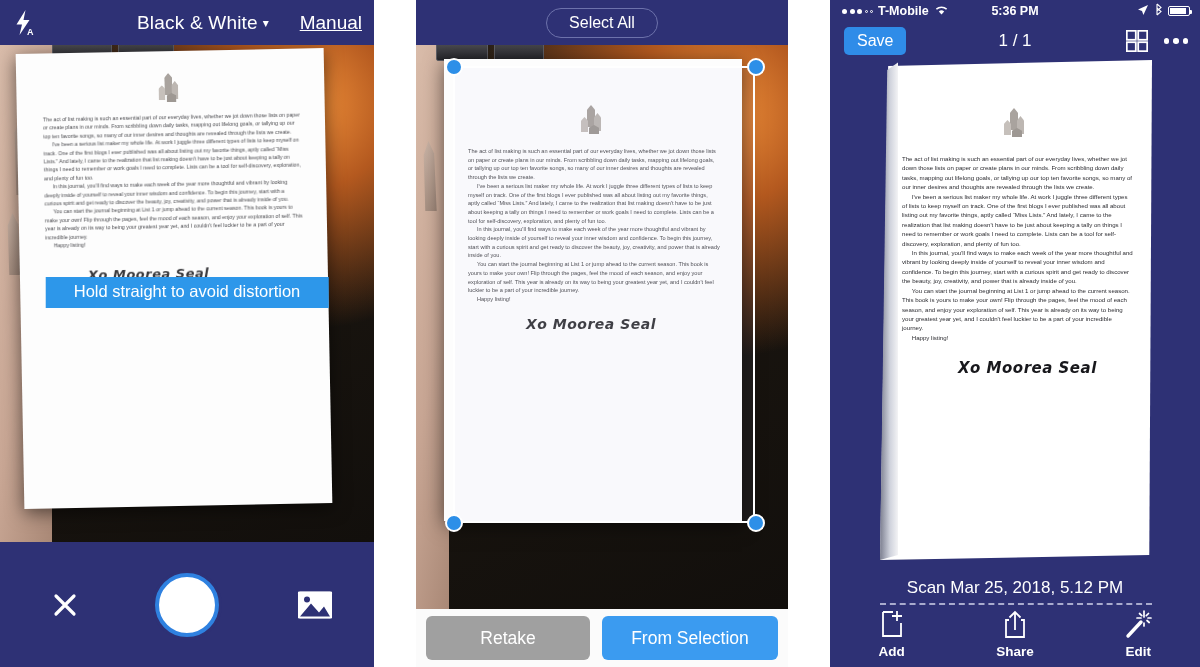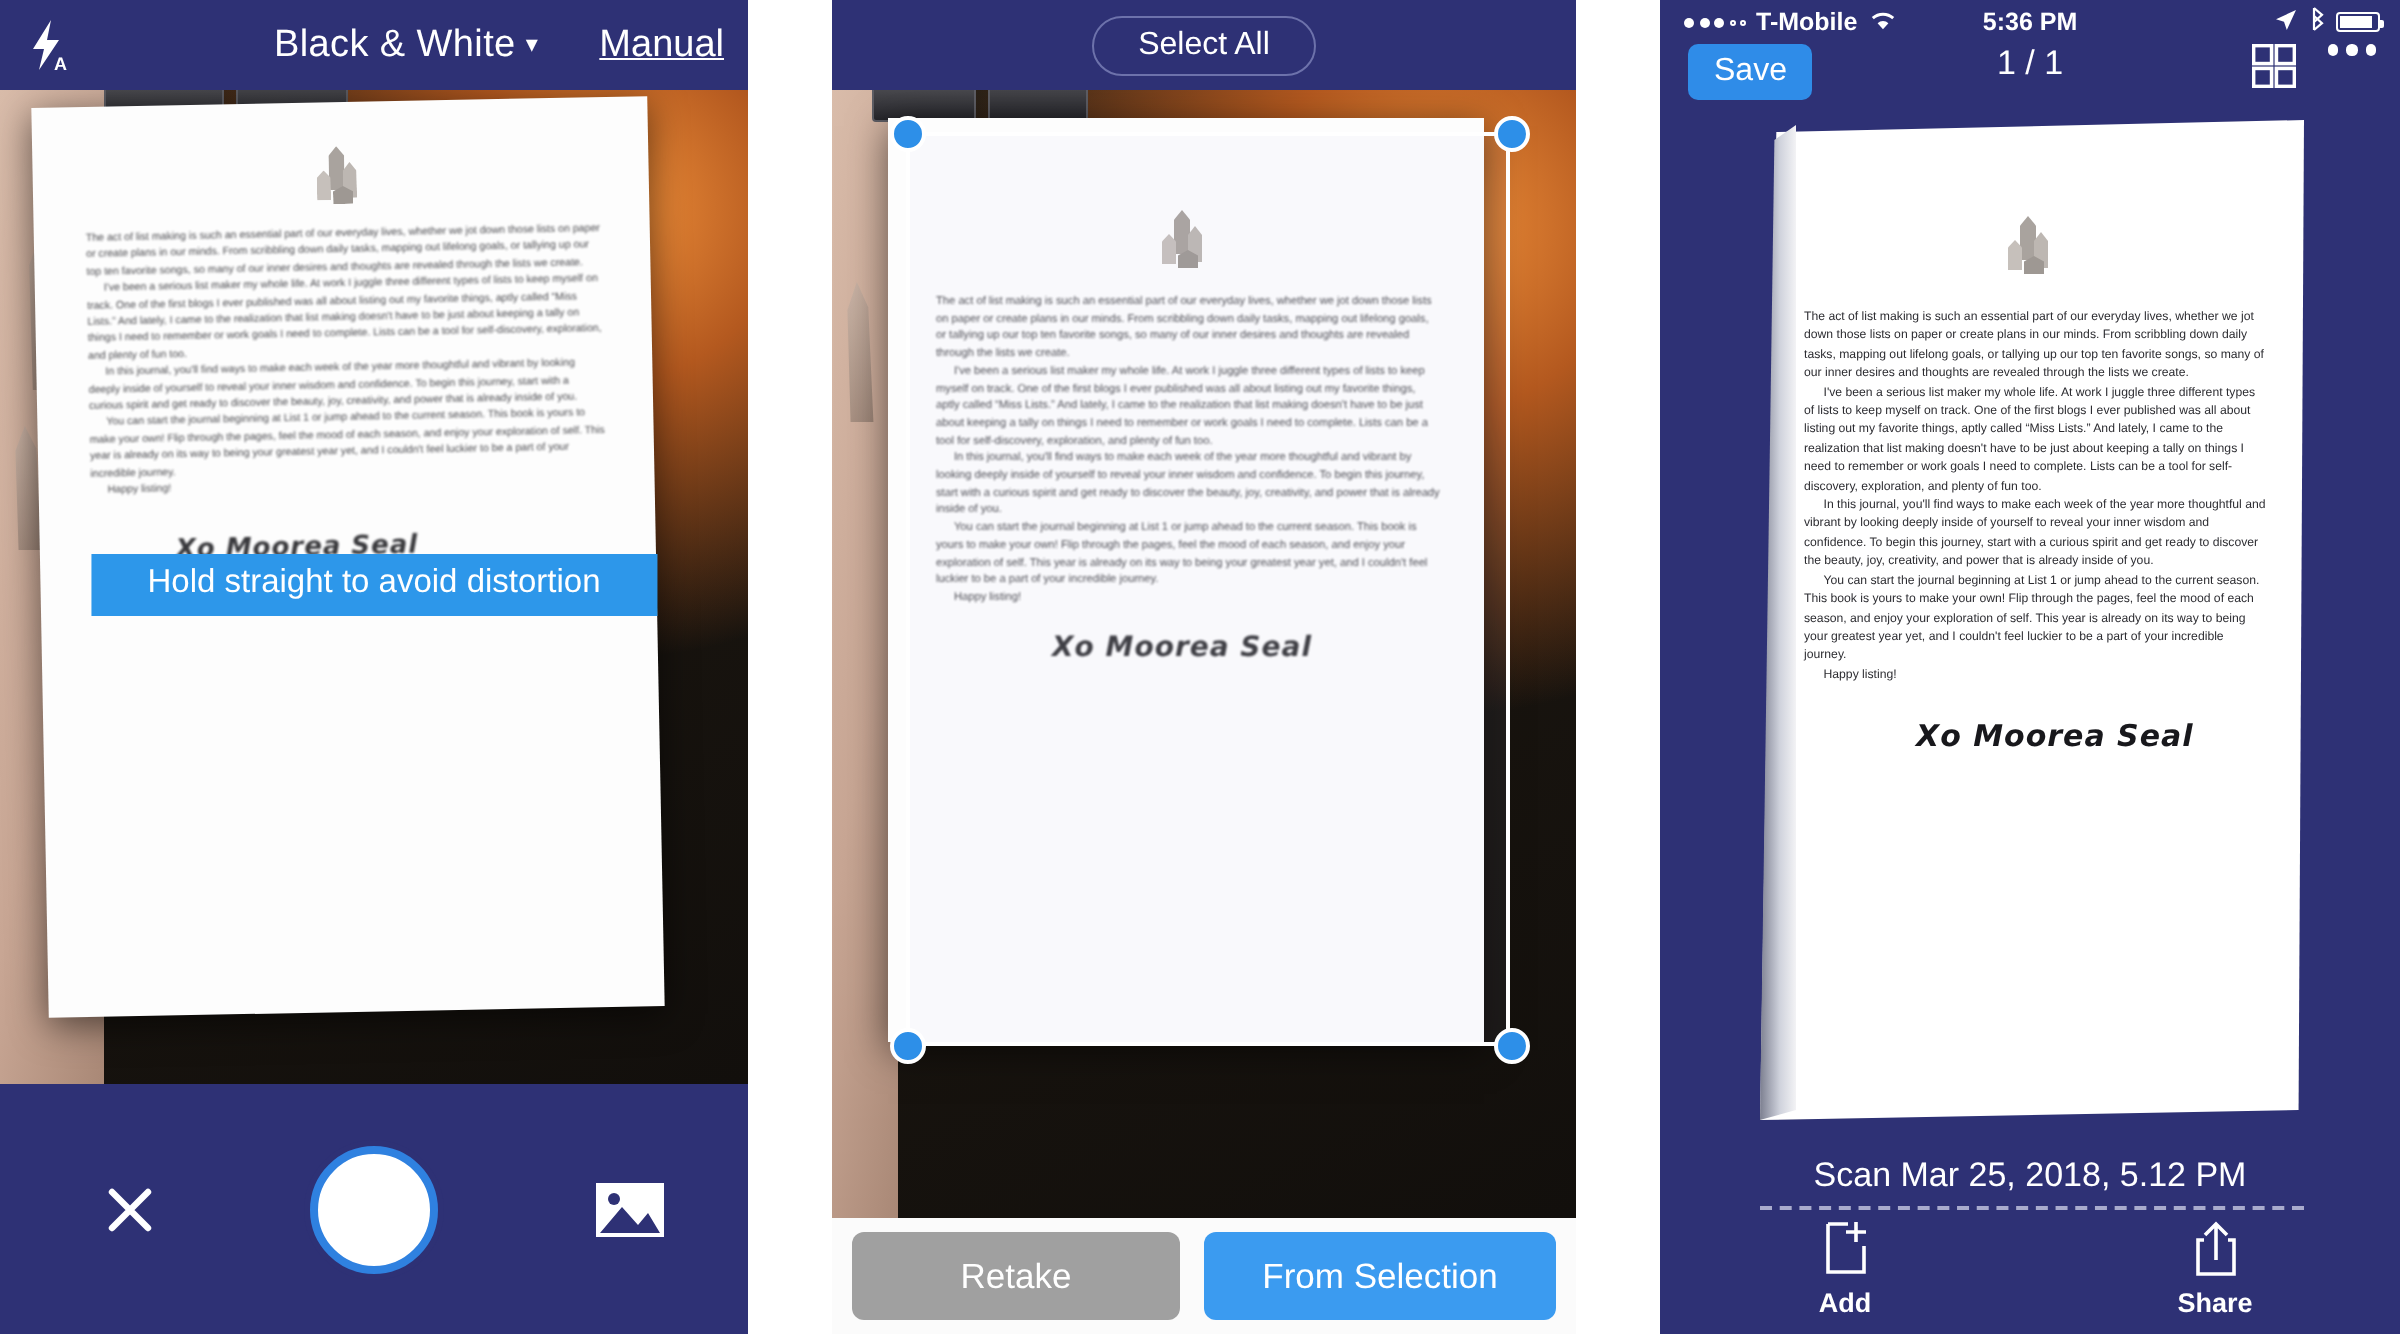--- a/index.html
+++ b/index.html
@@ -168,21 +168,21 @@
   .battery{
     width:22px; height:10px; border:1px solid #fff; border-radius:2px;
     position:relative; display:inline-block;
   }
   .battery::after{ content:""; position:absolute; right:-3px; top:3px;
     width:2px; height:4px; background:#fff; border-radius:0 1px 1px 0;}
   .battery i{ position:absolute; left:1px; top:1px; bottom:1px; width:78%; background:#fff; display:block;}
 
   .navbar{
     position:absolute; left:0; top:22px; width:100%; height:38px;
-    z-index:7; display:flex; 
+    z-index:7; display:flex; align-items:center;
   }
   .btn-save{
     position:absolute; left:14px; background:#2f8ce8; color:#fff;
     border:0; border-radius:5px; padding:5px 13px; font-size:16px;
     font-weight:500; font-family:"Liberation Sans", sans-serif;
   }
   .page-count{ width:100%; text-align:center; color:#fff; font-size:17px; }
   .grid-icon{ position:absolute; right:52px; width:22px; height:22px; }
   .dots-icon{ position:absolute; right:12px; display:flex; gap:4px; }
   .dots-icon b{ width:5.5px; height:5.5px; border-radius:50%; background:#fff; display:block;}
@@ -420,16 +420,25 @@
       </div>
       <div class="tab">
         <span class="ic">
           <svg viewBox="0 0 28 30" width="28" height="30">
             <path d="M8 11 L5 11 L5 28 L23 28 L23 11 L20 11" stroke="#fff" stroke-width="1.8" fill="none"></path>
             <path d="M14 21 L14 3 M8.5 8.5 L14 3 L19.5 8.5" stroke="#fff" stroke-width="1.8" fill="none"></path>
           </svg>
         </span>
         <span>Share</span>
       </div>
+      <div class="tab">
+        <span class="ic">
+          <svg viewBox="0 0 28 30" width="28" height="30">
+            <path d="M4 27 L17 13" stroke="#fff" stroke-width="3.4" stroke-linecap="round"></path>
+            <path d="M20 2 L20 8 M20 14 L20 17 M13 9 L17 9 M24 9 L27 9 M15.5 4.5 L17.8 6.6 M23 11.5 L25.2 13.5 M24.5 4.5 L22.3 6.6" stroke="#fff" stroke-width="1.7" stroke-linecap="round"></path>
+          </svg>
+        </span>
+        <span>Edit</span>
+      </div>
     </div>
   </div>
 
 </div>
 
 </body></html>

